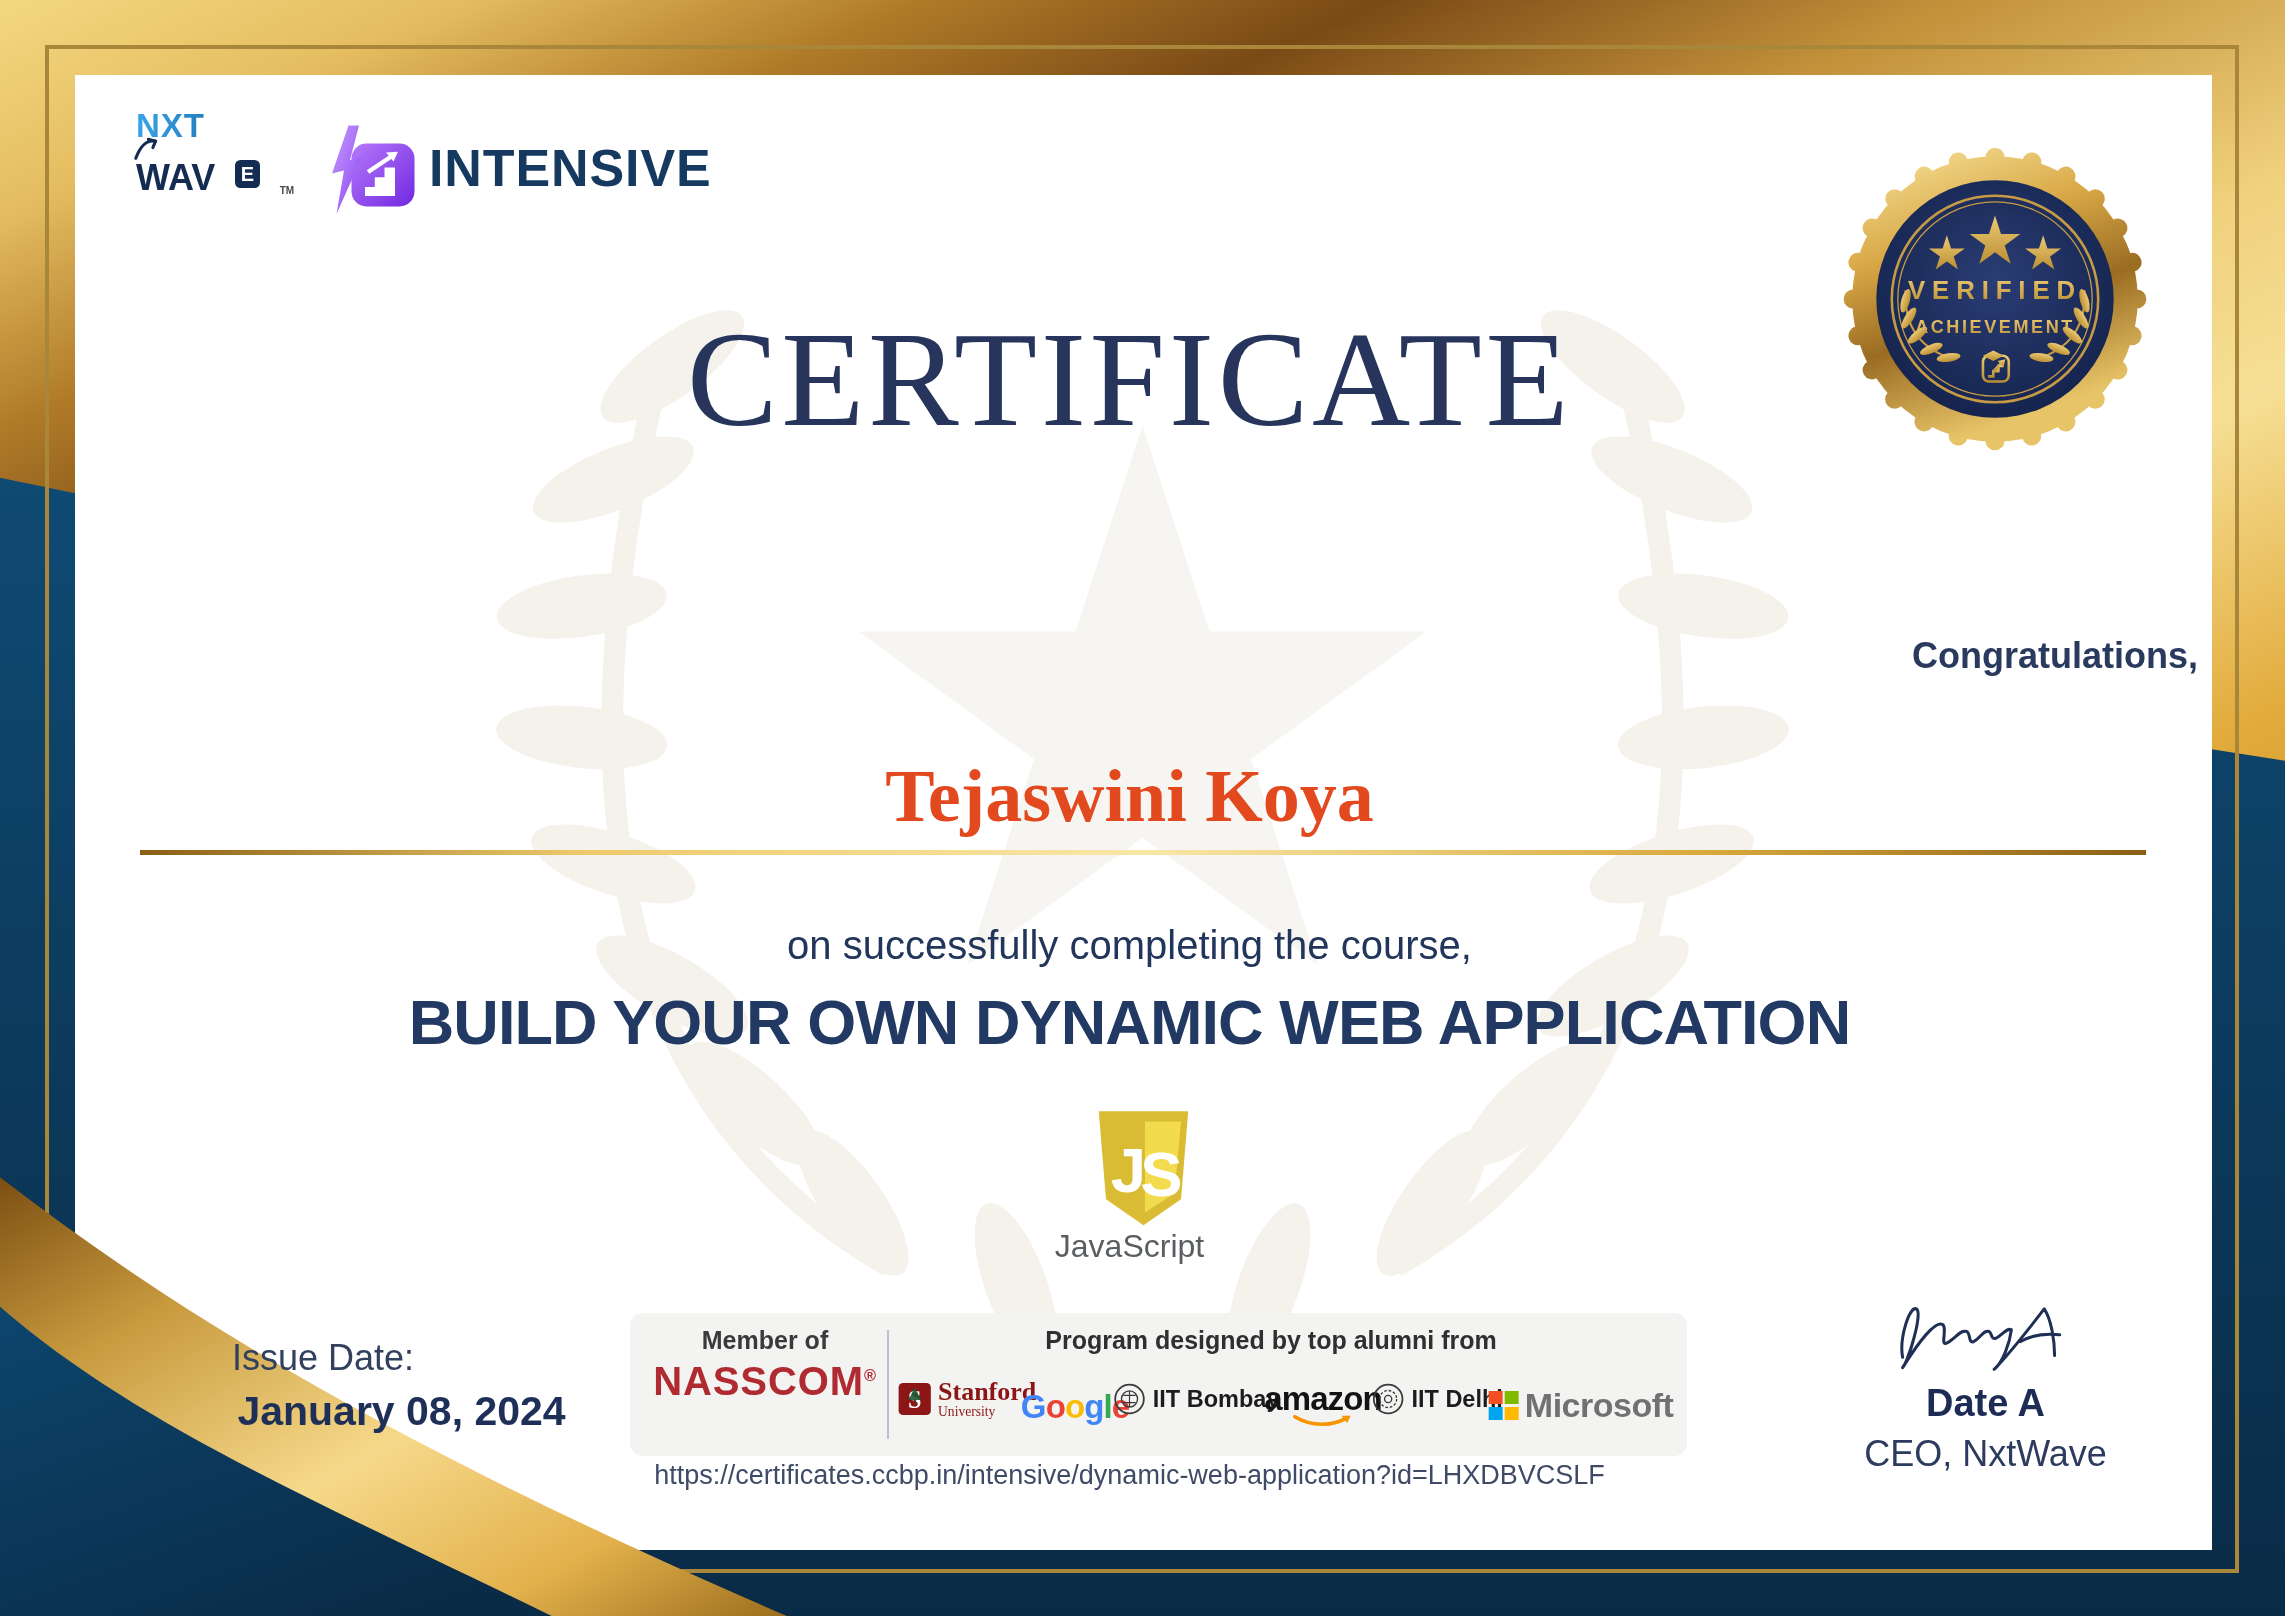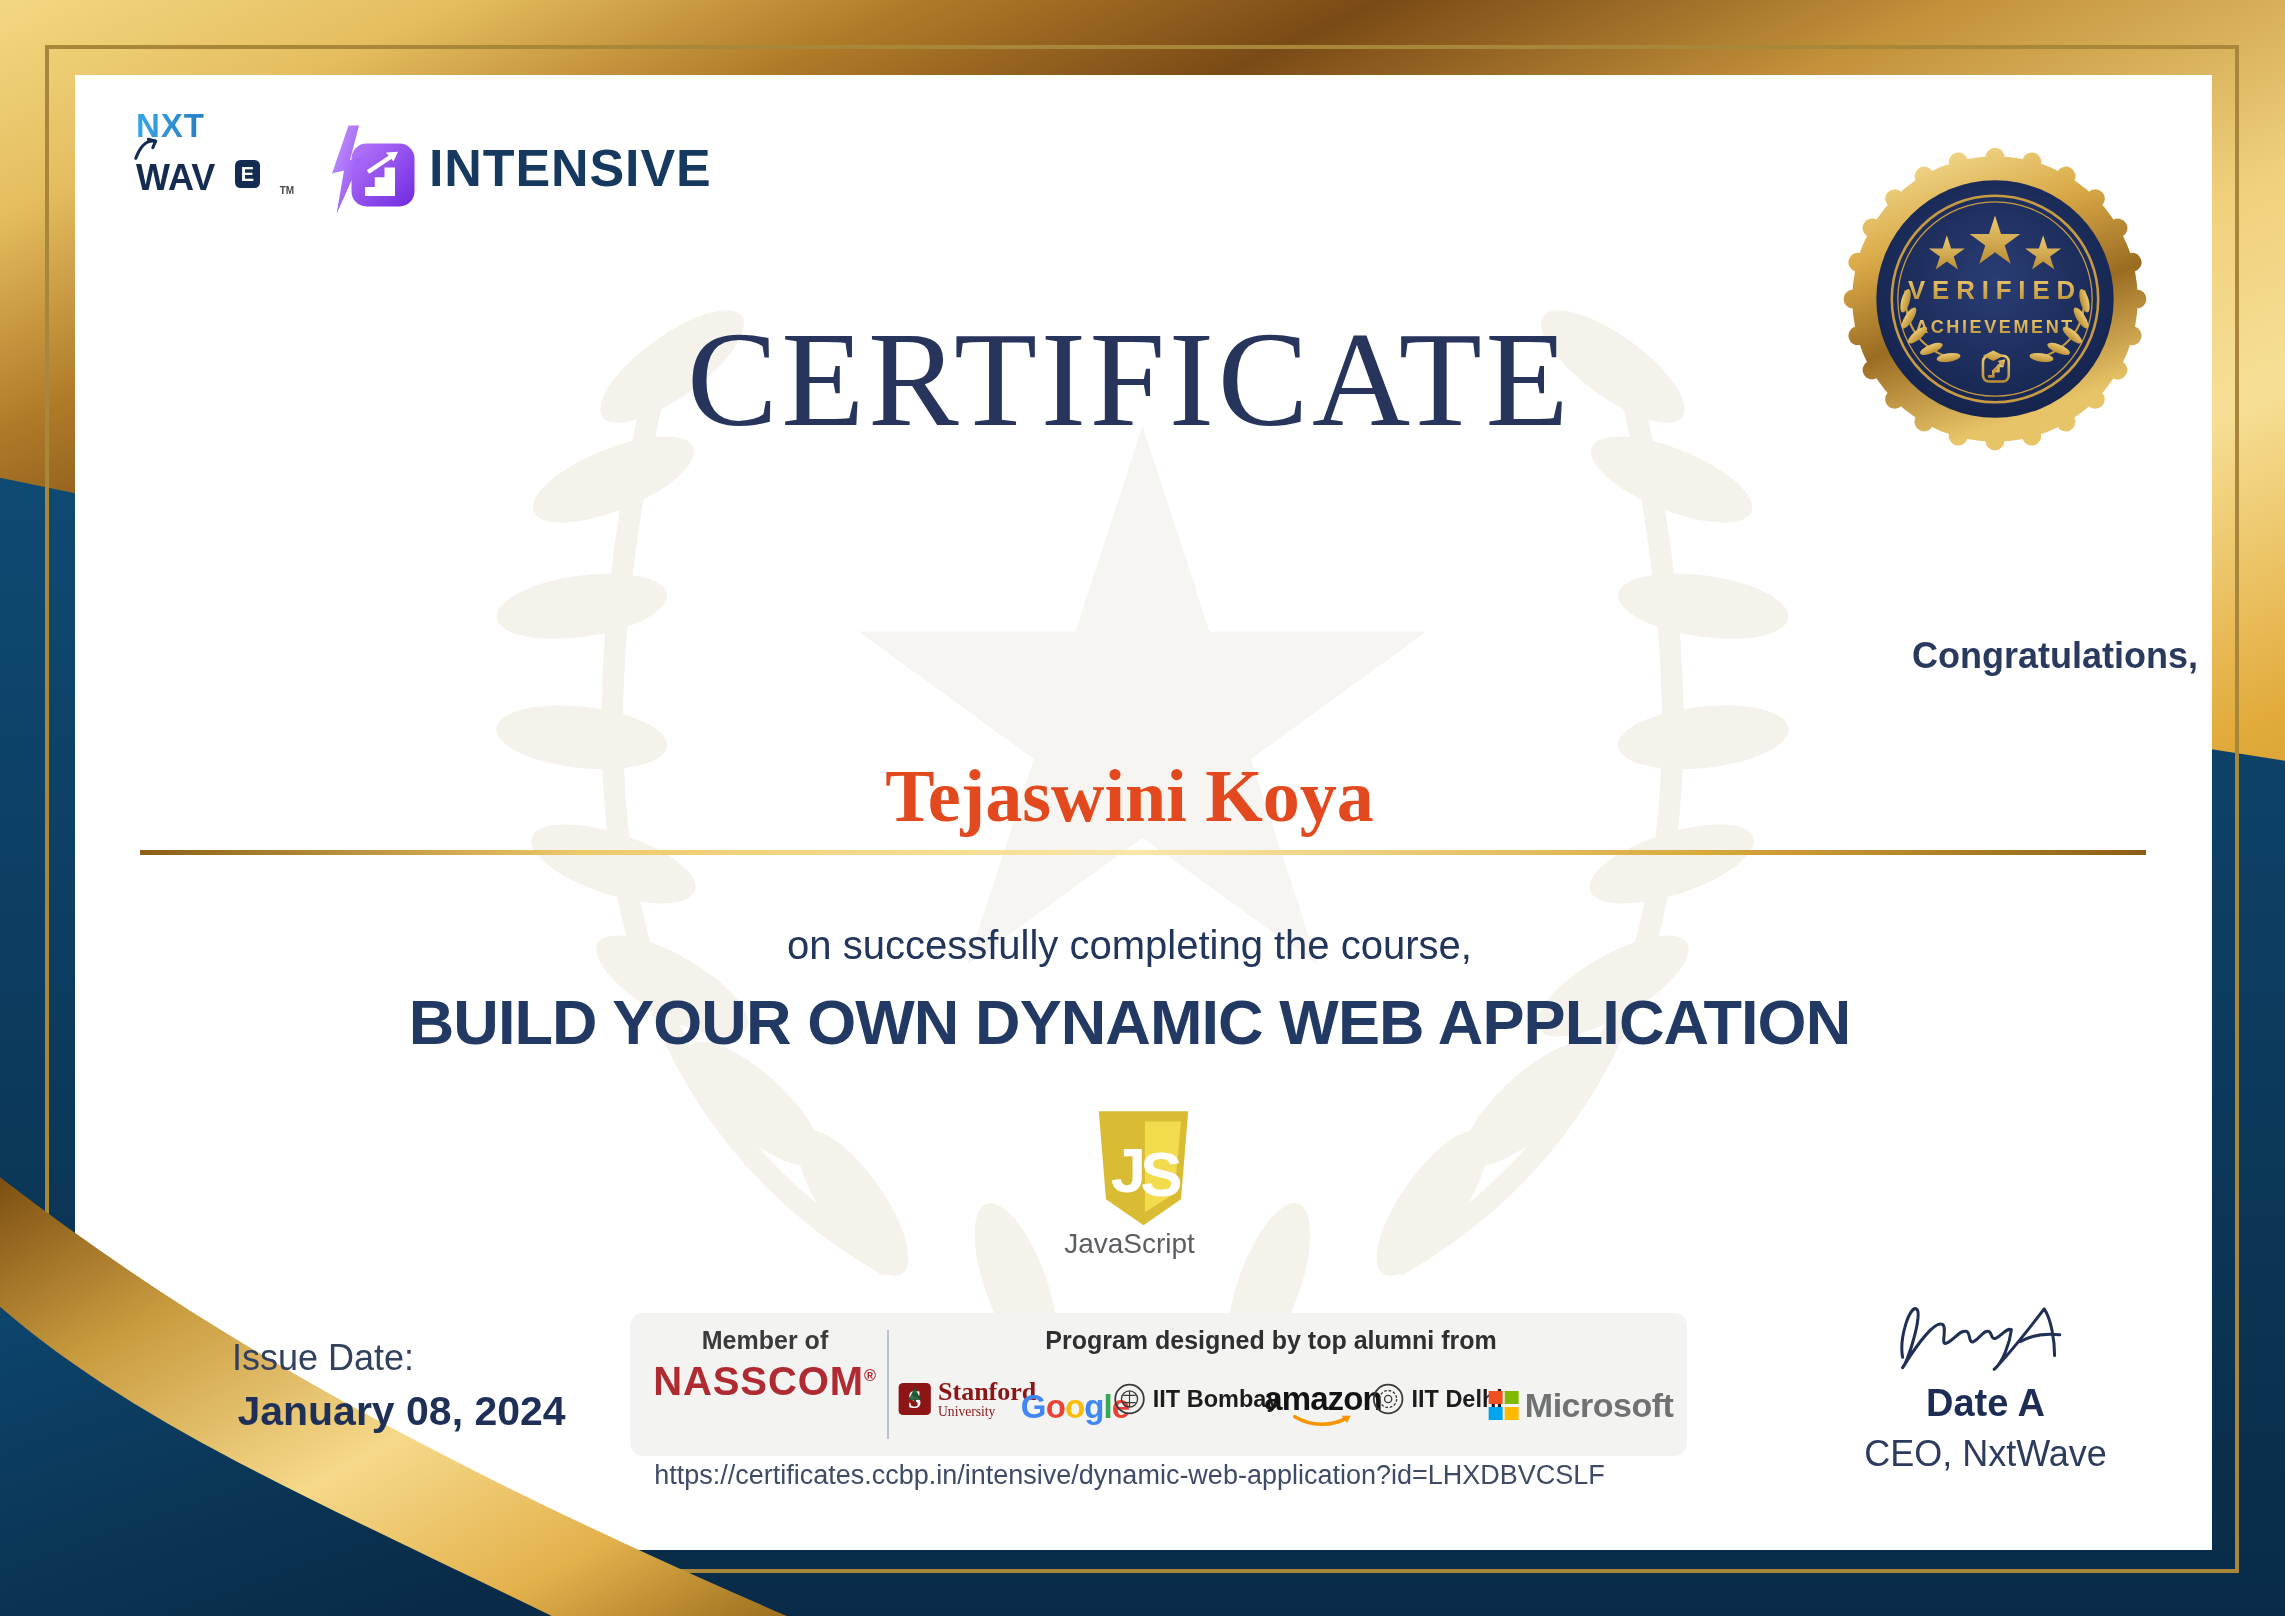--- a/index.html
+++ b/index.html
@@ -32,21 +32,21 @@
   .center-line{left:61px;width:2137px;text-align:center;}
   .cert-title{top:308px;font-family:"Liberation Serif",serif;font-weight:500;font-size:136px;color:#27355c;letter-spacing:3.6px;line-height:1.05;}
   .cert-sub{top:474px;font-family:"Liberation Serif",serif;font-weight:400;font-size:54px;color:#27355c;letter-spacing:16.3px;}
   .greeting{top:635px;font-size:36px;font-weight:600;color:#2a3a5e;text-align:right;}
   .recipient{top:754px;font-family:"Liberation Serif",serif;font-weight:700;font-size:74px;color:#e2491f;}
   .gold-rule{left:140px;top:850px;width:2006px;height:4.5px;
     background:linear-gradient(90deg,#8a5f15,#eec96a 22%,#f9e7a8 50%,#d9a93c 78%,#8a5f15);}
   .completing{top:923px;font-size:40px;font-weight:500;color:#22355a;}
   .course{top:986px;font-size:63px;font-weight:800;color:#223a63;letter-spacing:-0.9px;}
   .js-logo{left:1093px;top:1111px;}
-  .js-label{top:1228px;font-size:28px;font-weight:500;color:#5b5e61;}
+  .js-label{top:1228px;font-size:32px;font-weight:500;color:#5b5e61;}
   
   .issue{left:232px;top:1337px;color:#33415f;}
   .issue-label{font-size:36px;font-weight:400;}
   .issue-date{font-size:41px;font-weight:700;color:#1f3058;margin-top:9px;margin-left:5.4px;}
   
   .strip{left:630px;top:1313px;width:1057px;height:143px;background:#f3f3f1;border-radius:12.7px;}
   .member-of{left:765px;top:1326px;transform:translateX(-50%);font-size:25px;font-weight:600;color:#3a3a3a;}
   .nasscom{left:765px;top:1359px;transform:translateX(-50%);font-size:40px;font-weight:800;color:#b02a31;letter-spacing:0.9px;white-space:nowrap;}
   .nasscom .reg{font-size:16.3px;vertical-align:super;font-weight:700;}
   .strip-divider{left:887px;top:1330px;width:1.8px;height:109px;background:#b9c2cf;}

